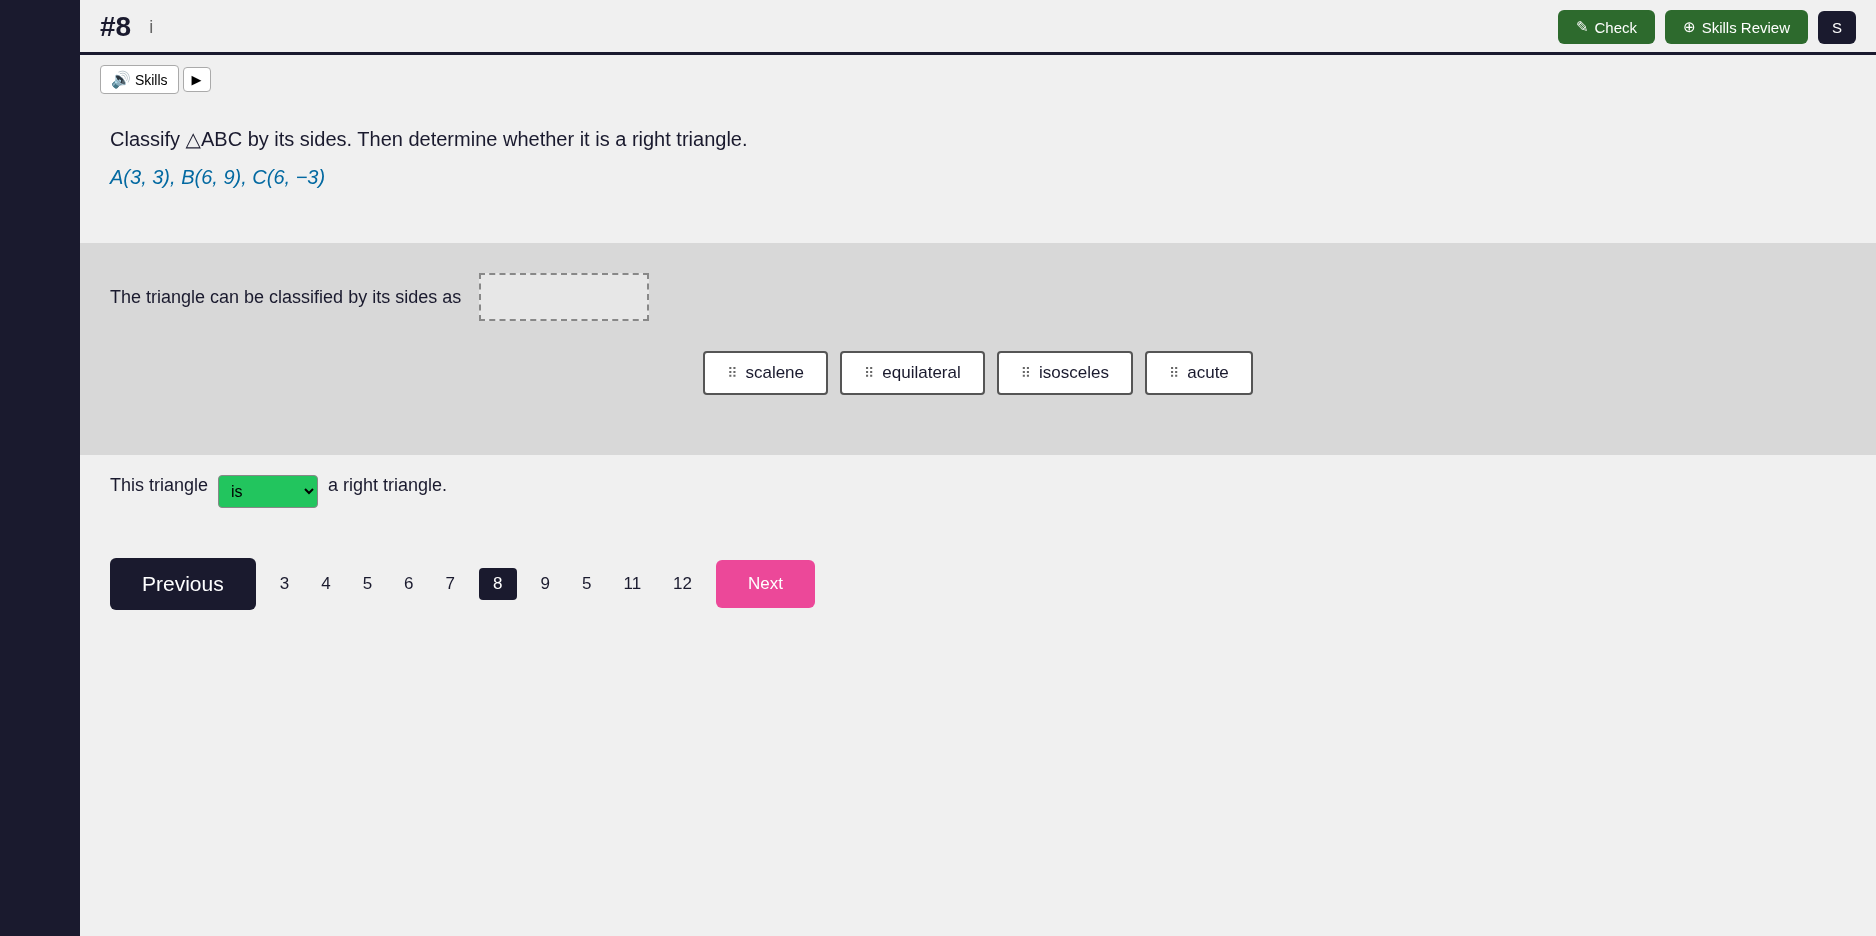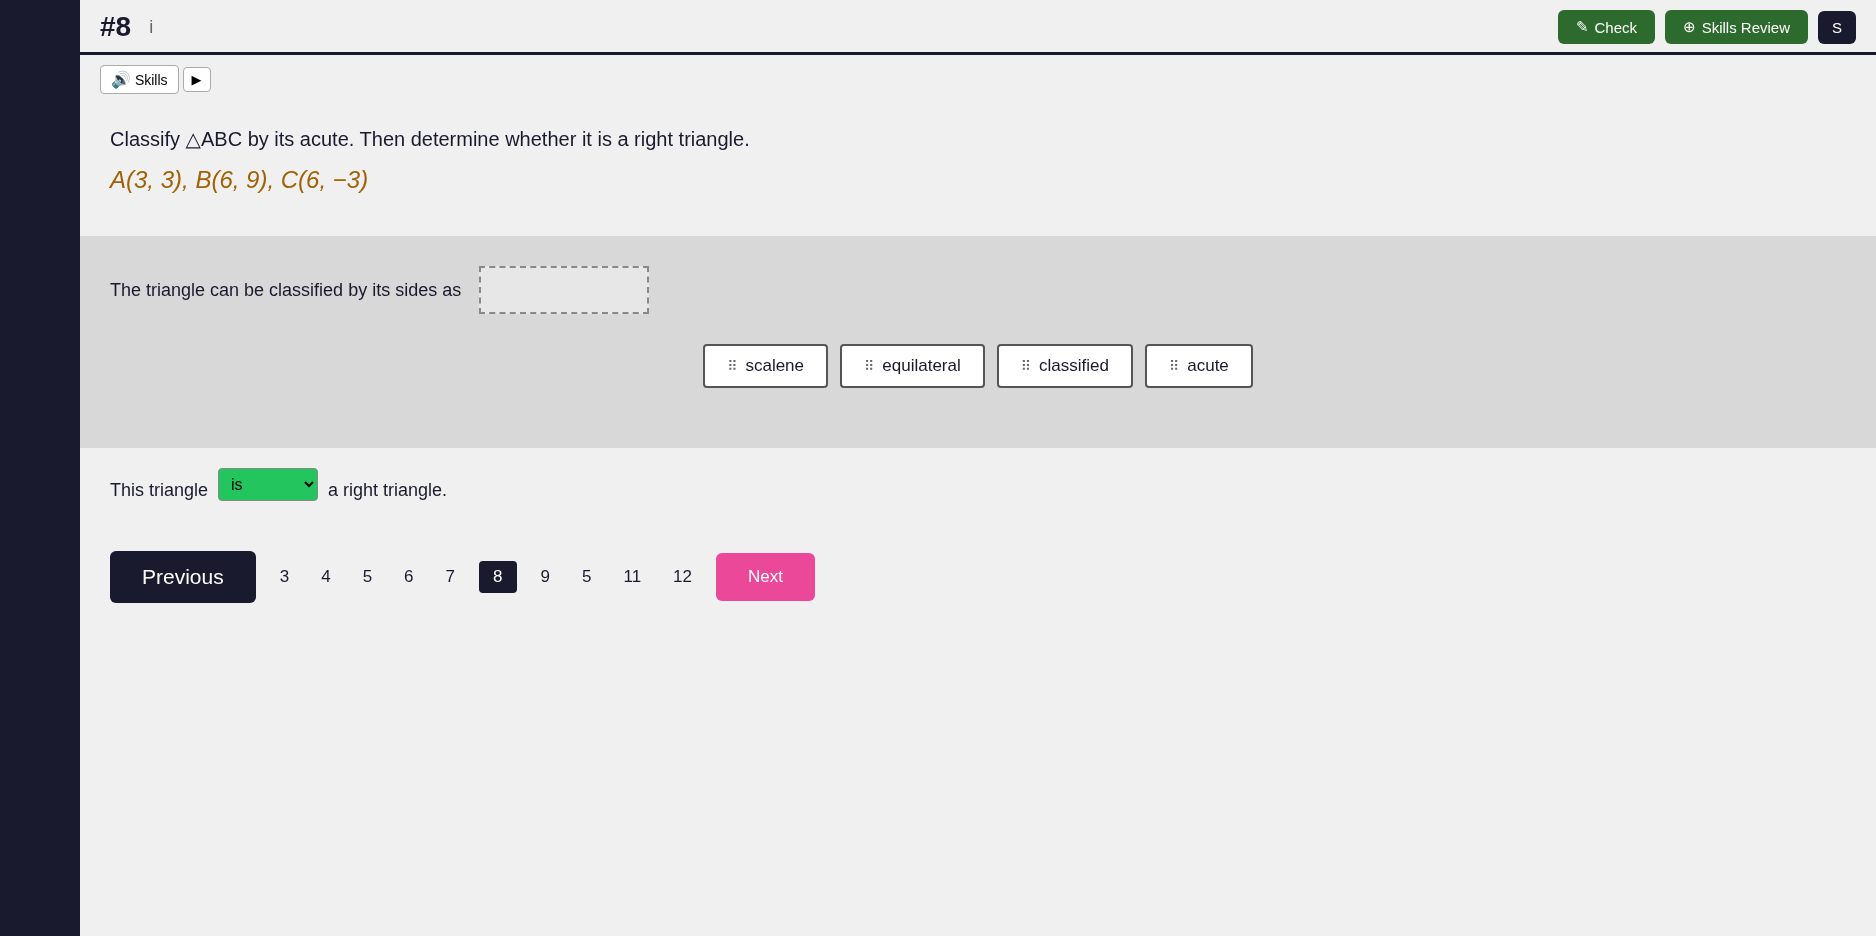--- a/index.html
+++ b/index.html
@@ -107,24 +107,24 @@
       background: #f0f0f0;
       padding: 20px 30px;
     }
     .question-text {
       font-size: 20px;
       color: #1a1a2e;
       margin-bottom: 12px;
       line-height: 1.5;
     }
     .coordinates {
-      font-size: 24px;
+      font-size: 20px;
       font-style: italic;
-      color: #a16207;
-      margin-bottom: 12px;
+      color: #0369a1;
+      margin-bottom: 24px;
     }
     .answer-section {
       background: #d8d8d8;
       padding: 30px 30px;
       margin-top: 10px;
     }
     .classify-row {
       display: flex;
       align-items: center;
       font-size: 18px;
@@ -157,21 +157,21 @@
       align-items: center;
       gap: 8px;
       color: #1a1a2e;
     }
     .drag-icon {
       color: #666;
       font-size: 14px;
     }
     .right-triangle-row {
       display: flex;
-      align-items: flex-end;
+      align-items: flex-start;
       font-size: 18px;
       color: #1a1a2e;
       gap: 10px;
       padding: 20px 30px;
       background: #f0f0f0;
     }
     .dropdown-select {
       border: 1.5px solid #888;
       background: #22c55e;
       padding: 6px 16px 6px 8px;
@@ -254,21 +254,21 @@
     <button class="listen-btn">
       <span class="speaker-icon">🔊</span>
       <span>Skills</span>
     </button>
     <button class="play-btn">
       <span>▶</span>
     </button>
   </div>
 
   <div class="question-area">
-    <div class="question-text">Classify △ABC by its acute. Then determine whether it is a right triangle.</div>
+    <div class="question-text">Classify △ABC by its sides. Then determine whether it is a right triangle.</div>
     <div class="coordinates">
       <i>A</i>(3,&nbsp;3),&nbsp;<i>B</i>(6,&nbsp;9),&nbsp;<i>C</i>(6,&nbsp;−3)
     </div>
   </div>
 
   <div class="answer-section">
     <div class="classify-row">
       <span>The triangle can be classified by its sides as</span>
       <div class="dashed-box"></div>
     </div>
@@ -276,21 +276,21 @@
       <div class="option-chip">
         <span class="drag-icon">⠿</span>
         <span>scalene</span>
       </div>
       <div class="option-chip">
         <span class="drag-icon">⠿</span>
         <span>equilateral</span>
       </div>
       <div class="option-chip">
         <span class="drag-icon">⠿</span>
-        <span>classified</span>
+        <span>isosceles</span>
       </div>
       <div class="option-chip">
         <span class="drag-icon">⠿</span>
         <span>acute</span>
       </div>
     </div>
   </div>
 
   <div class="right-triangle-row">
     <span>This triangle</span>

